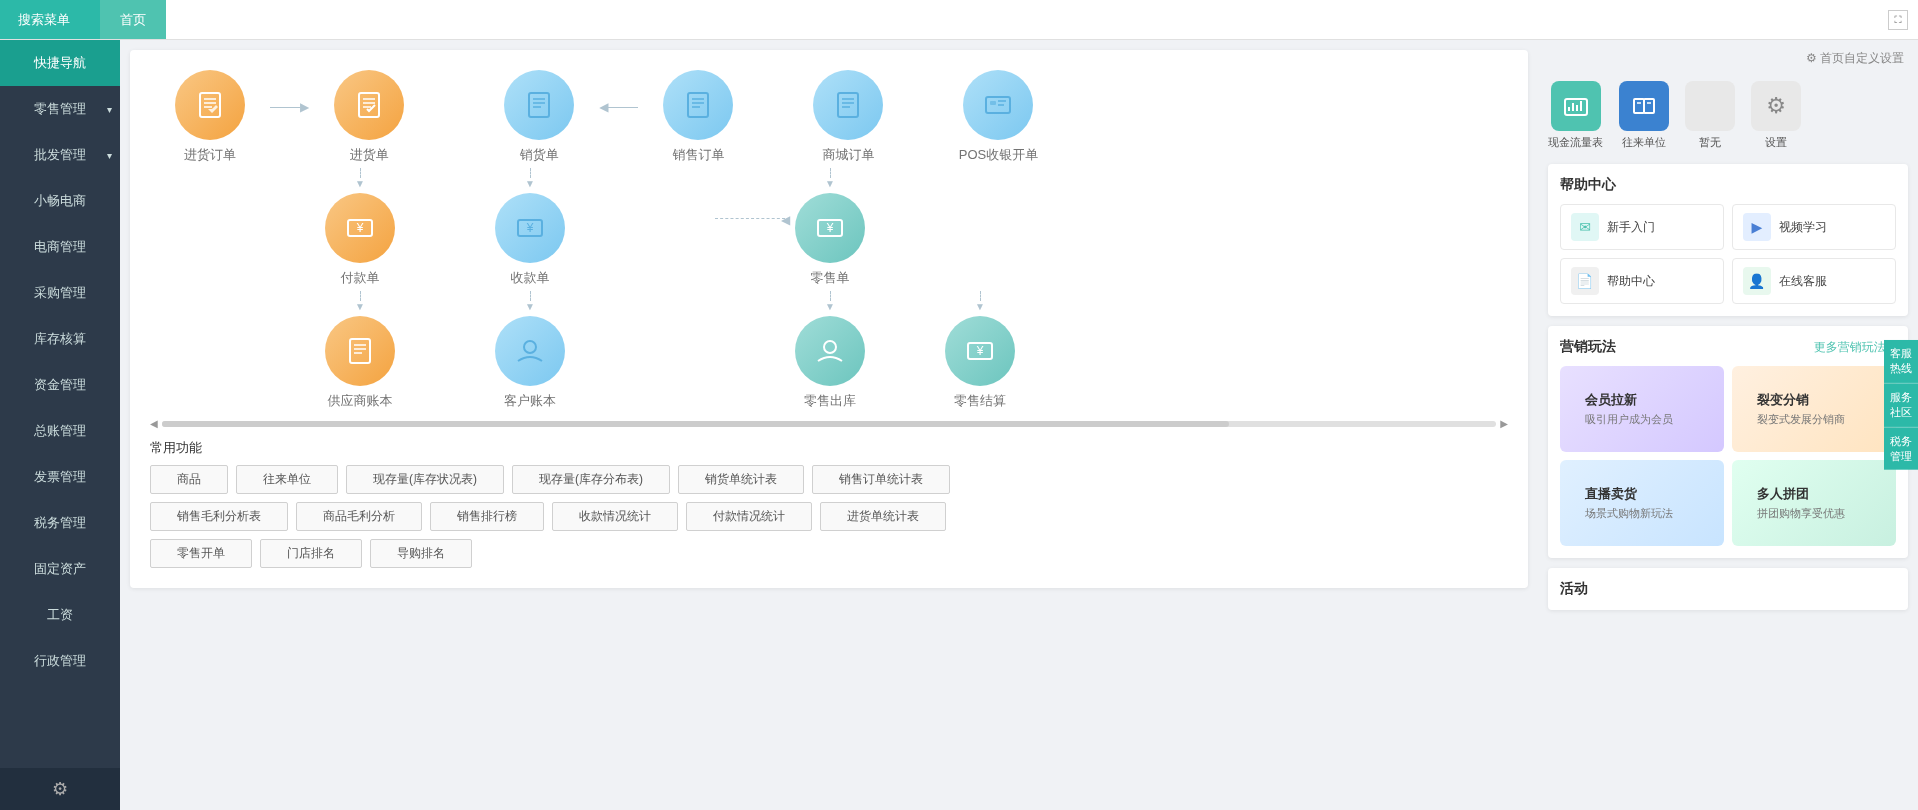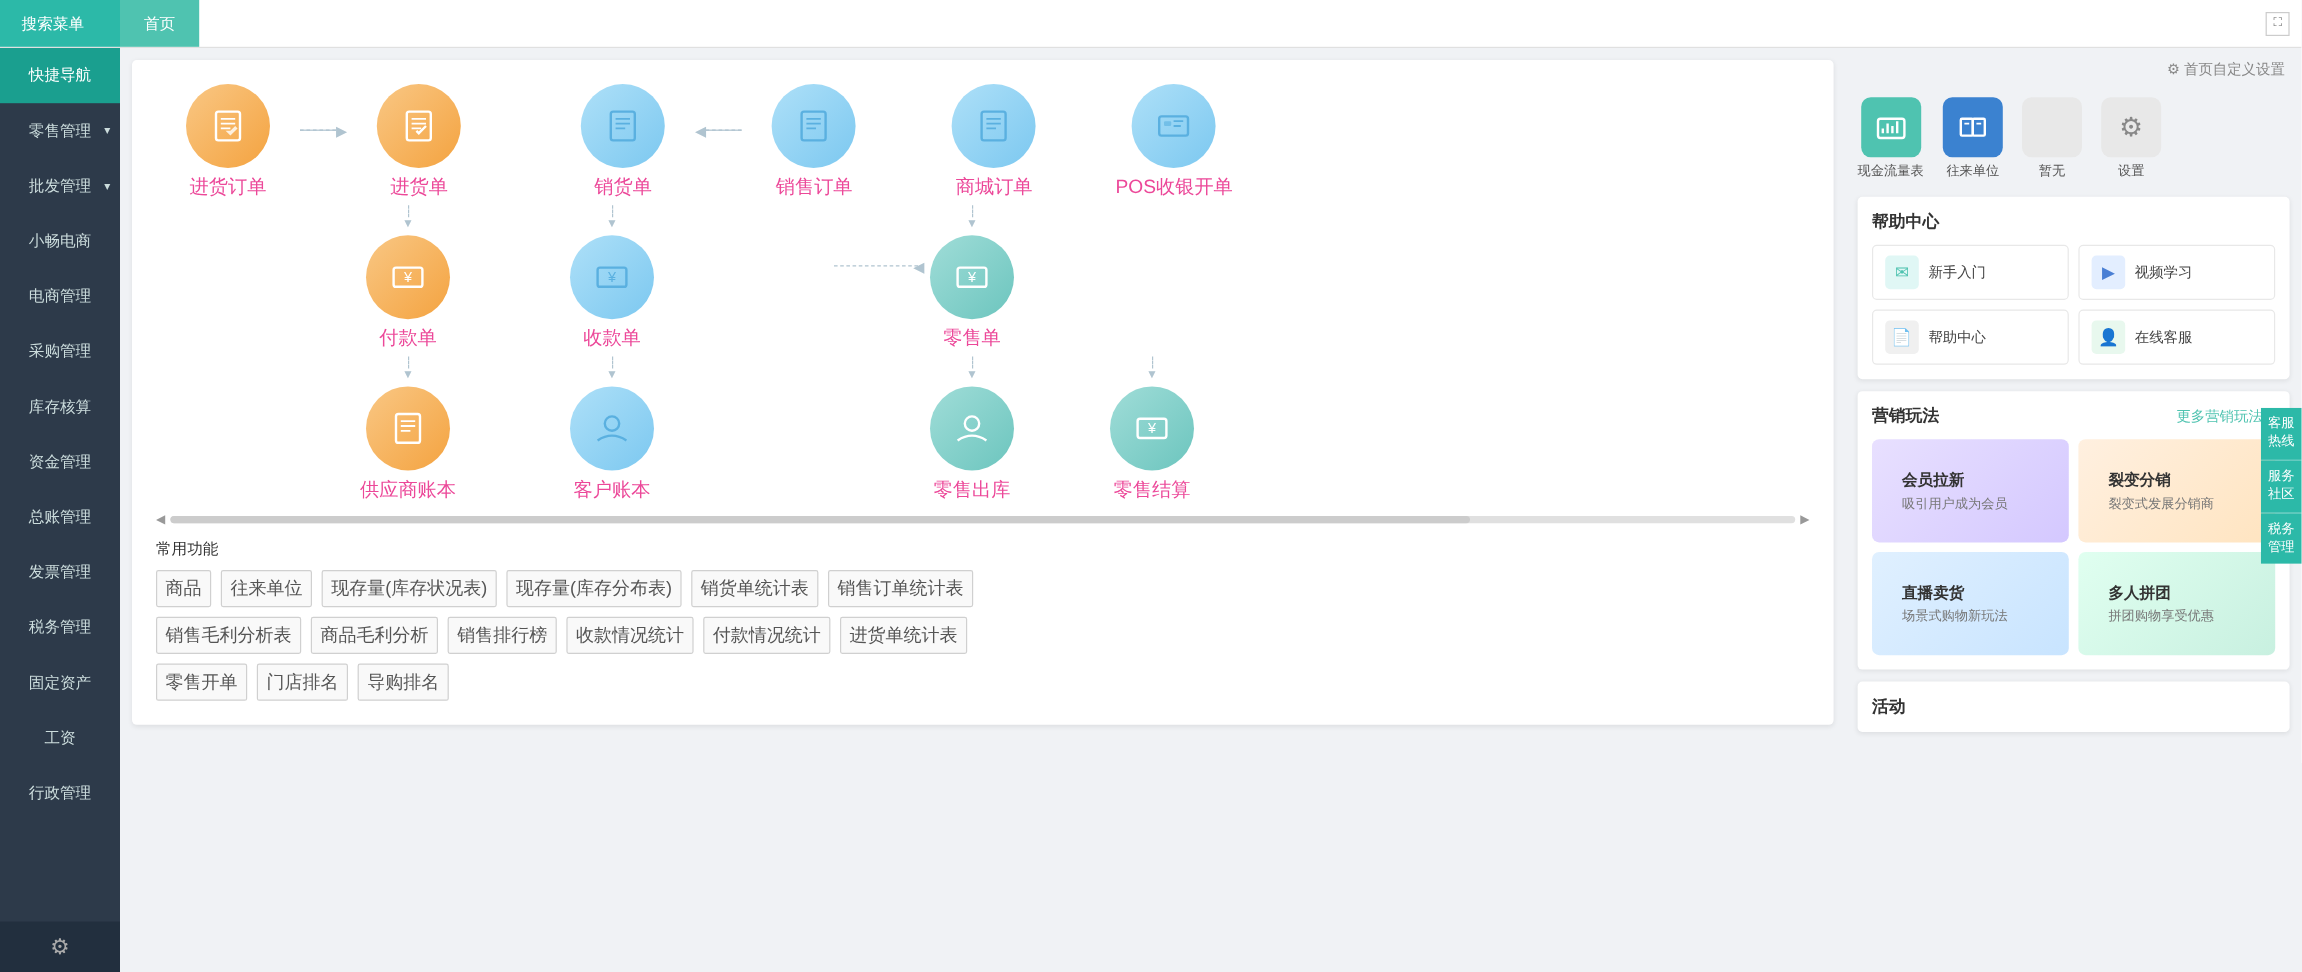--- a/index.html
+++ b/index.html
@@ -9,47 +9,47 @@
     .top-bar { display: flex; align-items: center; background: #fff; height: 40px; border-bottom: 1px solid #e0e0e0; flex-shrink: 0; }
     .search-menu { background: #2cb9a8; color: #fff; padding: 0 18px; height: 100%; display: flex; align-items: center; font-size: 13px; cursor: pointer; min-width: 100px; }
     .tab-home { background: #4fc3b0; color: #fff; padding: 0 20px; height: 100%; display: flex; align-items: center; font-size: 13px; cursor: pointer; }
     .top-right { margin-left: auto; padding-right: 10px; display: flex; align-items: center; }
     .fullscreen-btn { width: 20px; height: 20px; border: 1px solid #ccc; display: flex; align-items: center; justify-content: center; cursor: pointer; font-size: 10px; color: #666; }
 
     
     .main-layout { display: flex; flex: 1; overflow: hidden; }
 
     
-    .sidebar { width: 100px; background: #2d3a4a; display: flex; flex-direction: column; flex-shrink: 0; overflow-y: auto; }
+    .sidebar { width: 120px; background: #2d3a4a; display: flex; flex-direction: column; flex-shrink: 0; overflow-y: auto; }
     .sidebar-item { color: #cdd; padding: 14px 0; text-align: center; font-size: 13px; cursor: pointer; position: relative; }
     .sidebar-item.active { background: #1a9f8f; color: #fff; }
     .sidebar-item.has-arrow::after { content: "▾"; position: absolute; right: 8px; top: 50%; transform: translateY(-50%); font-size: 10px; }
     .sidebar-bottom { margin-top: auto; background: #222f3e; padding: 10px 0; text-align: center; cursor: pointer; }
     .sidebar-bottom .gear-icon { font-size: 18px; color: #aaa; }
 
     
     .content-area { flex: 1; display: flex; overflow: hidden; }
 
     
     .main-panel { flex: 1; overflow: auto; padding: 10px; display: flex; flex-direction: column; gap: 10px; }
 
     
     .quick-nav-card { background: #fff; border-radius: 4px; padding: 20px; box-shadow: 0 1px 4px rgba(0,0,0,0.08); }
     .flow-node { display: flex; flex-direction: column; align-items: center; width: 120px; }
     .flow-circle { width: 70px; height: 70px; border-radius: 50%; display: flex; align-items: center; justify-content: center; font-size: 26px; }
     .flow-circle.orange { background: linear-gradient(135deg, #f9c784, #f4a340); color: #fff; }
     .flow-circle.blue-light { background: linear-gradient(135deg, #aee0f8, #7cc8f0); color: #5ab0e0; }
     .flow-circle.teal { background: linear-gradient(135deg, #a0ddd8, #6cc5be); color: #fff; }
-    .flow-label { margin-top: 6px; font-size: 16px; color: #ec4899; }
+    .flow-label { margin-top: 6px; font-size: 13px; color: #737373; }
 
     
     .common-func { margin-top: 10px; }
     .common-func-title { font-size: 13px; color: #333; margin-bottom: 8px; font-weight: 500; }
     .func-btns { display: flex; flex-wrap: wrap; gap: 8px; }
-    .func-btn { border: 1px solid #d0d0d0; background: #f9f9f9; color: #555; padding: 5px 7px; font-size: 15px; cursor: pointer; border-radius: 2px; white-space: nowrap; }
+    .func-btn { border: 1px solid #d0d0d0; background: #f9f9f9; color: #555; padding: 5px 26px; font-size: 12px; cursor: pointer; border-radius: 2px; white-space: nowrap; }
 
     
     .flow-scroll { overflow-x: auto; padding-bottom: 4px; }
     .flow-scroll::-webkit-scrollbar { height: 6px; }
     .flow-scroll::-webkit-scrollbar-track { background: #f0f0f0; }
     .flow-scroll::-webkit-scrollbar-thumb { background: #ccc; border-radius: 3px; }
     .scroll-indicator { display: flex; align-items: center; gap: 4px; margin-top: 4px; }
     .scroll-track { flex: 1; height: 6px; background: #e0e0e0; border-radius: 3px; position: relative; }
     .scroll-thumb { width: 80%; height: 100%; background: #ccc; border-radius: 3px; }
     .scroll-arrow { color: #999; cursor: pointer; font-size: 10px; }

